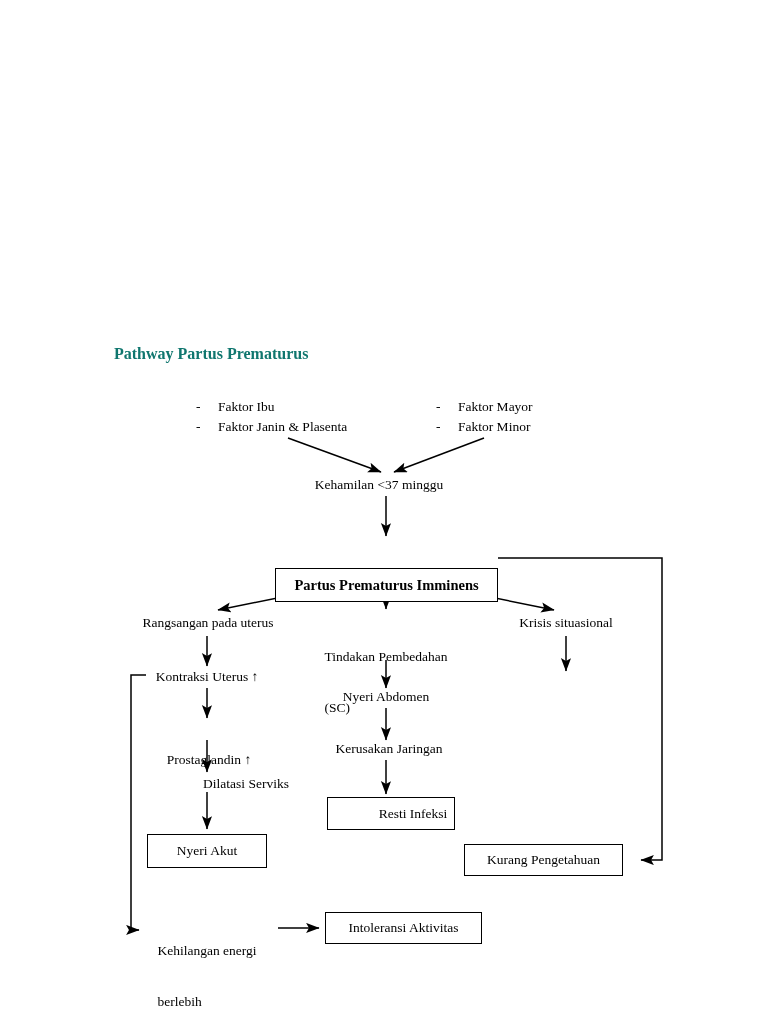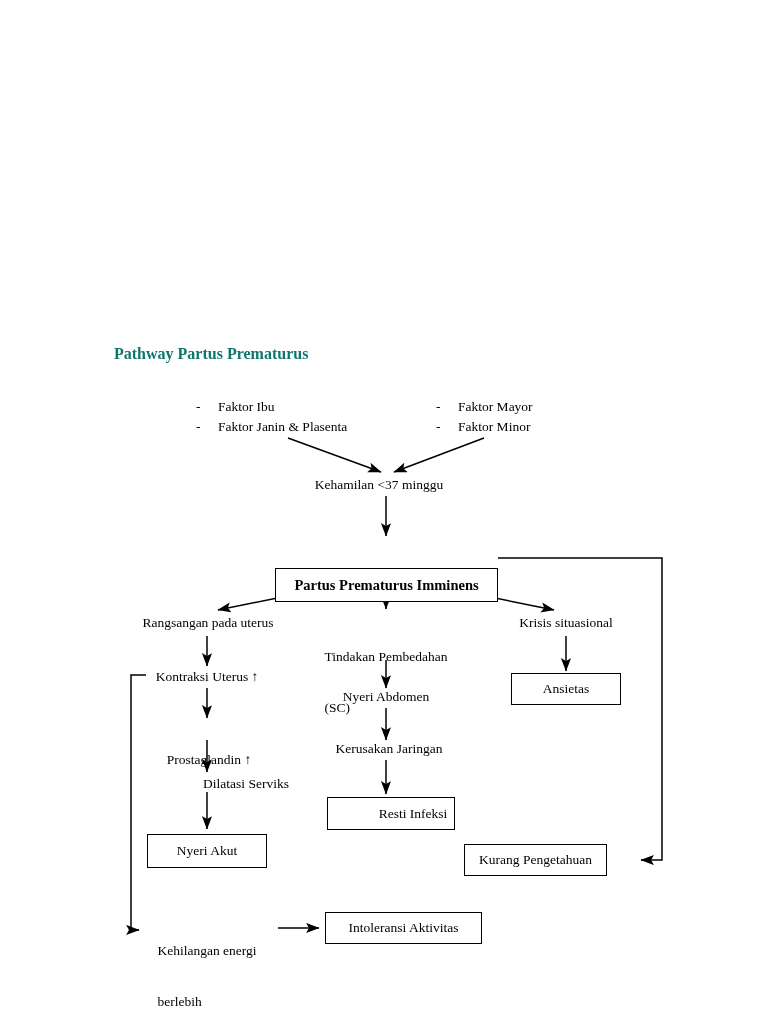--- a/index.html
+++ b/index.html
@@ -174,19 +174,18 @@
     <div>Kehilangan energi</div>
     <div>berlebih</div>
   </div>
 
   <div class="node-box strong" style="left:275px; top:539px; width:223px; height:34px;margin-top:29px;">Partus Prematurus Imminens</div>
 
   <div class="node-box" style="left:147px; top:834px; width:120px; height:34px;">Nyeri Akut</div>
 
   <div class="node-box" style="left:327px; top:797px; width:128px; height:33px;padding-left:44px;">Resti Infeksi</div>
 
-  <div class="node-box" style="left:511px; top:673px; width:110px; height:32px;">Ansietas</div>
 
-  <div class="node-box" style="left:464px; top:844px; width:143px; height:32px;">Kurang Pengetahuan</div>
+  <div class="node-box" style="left:464px; top:844px; width:159px; height:32px;">Kurang Pengetahuan</div>
 
   <div class="node-box" style="left:325px; top:912px; width:157px; height:32px;">Intoleransi Aktivitas</div>
 
 </div>
 
 </body></html>

